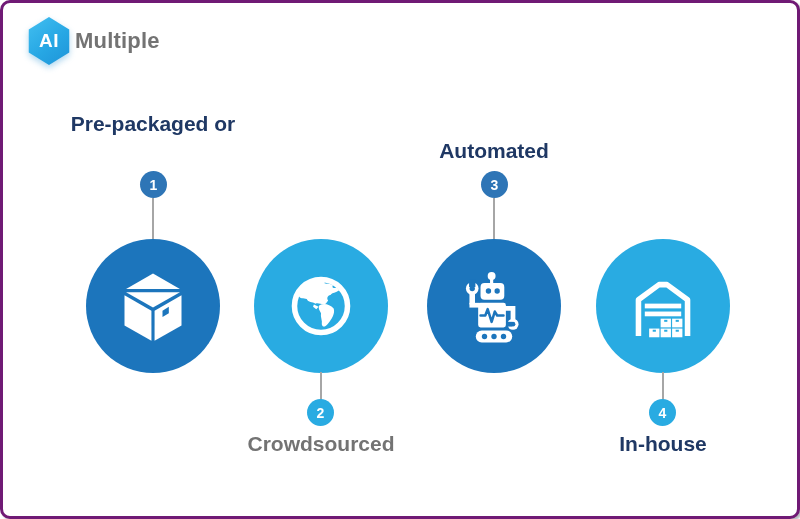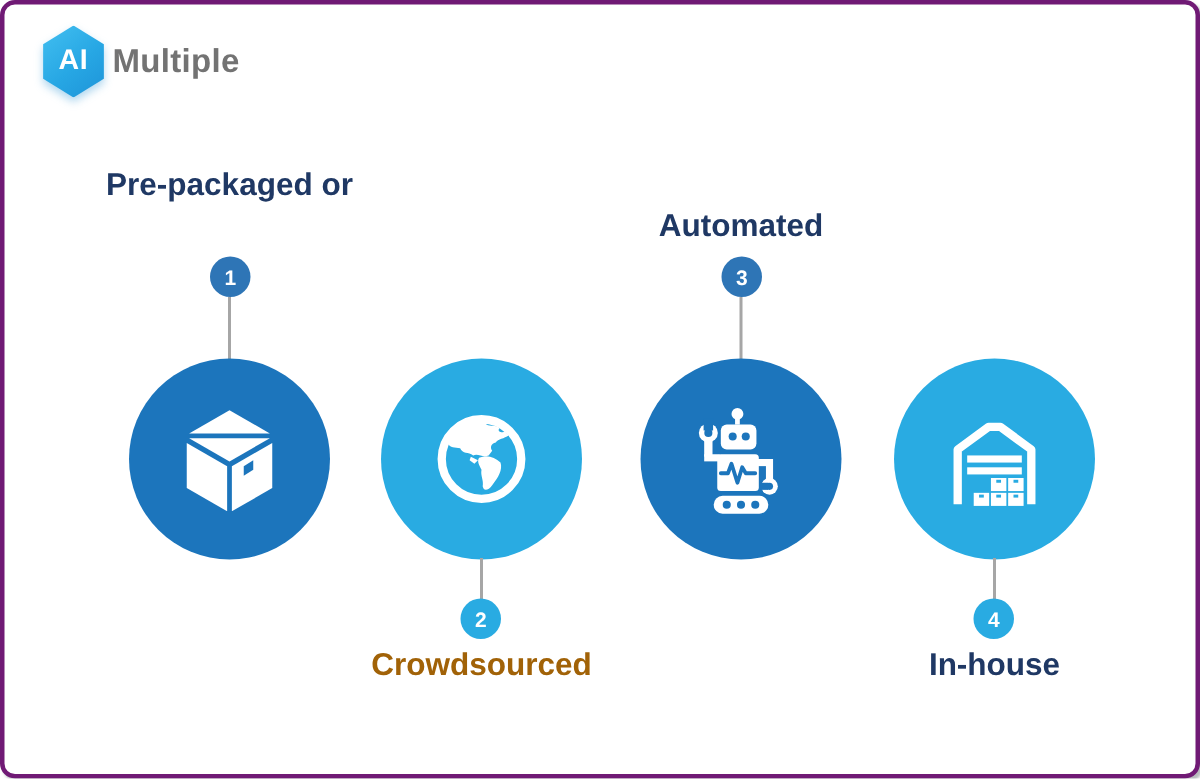--- a/index.html
+++ b/index.html
@@ -88,21 +88,21 @@
     <div class="circle circle-2" style="background-color: rgb(41, 171, 226); color: rgb(41, 171, 226);">
       <svg viewBox="0 0 96 96" fill="#ffffff" xmlns="http://www.w3.org/2000/svg">
         <circle cx="48" cy="48" r="33.5" fill="none" stroke="#ffffff" stroke-width="7"></circle>
         <path d="M20,35 C19,27 26,19 34,16 C40,13 49,13 54,16 L52,19 C56,21 60,19 63,22 C61,25 65,26 68,25 L71,28 C67,31 62,31 60,34 C56,35 55,38 57,41 L54,45 C49,47 45,43 41,45 C37,42 32,44 30,39 C26,38 21,39 20,35 Z"></path>
         <path d="M46,47 C52,44 59,46 64,51 C66,57 62,64 57,70 C54,74 50,76 49,71 C50,66 47,62 48,57 C46,53 44,50 46,47 Z"></path>
         <polygon points="39,46 45,49 42,52 38,49"></polygon>
       </svg>
     </div>
     <div class="line line-2" style="background-color: rgb(166, 166, 166);"></div>
     <div class="badge badge-2" style="background-color: rgb(41, 171, 226);">2</div>
-    <div class="label label-2" style="color: #a16207;">
+    <div class="label label-2" style="color: #737373;">
       <div>Crowdsourced</div>
     </div>
   </div>
 
   <div class="item">
     <div class="label label-3" style="color: rgb(31, 56, 100);">
       <div>Automated</div>
     </div>
     <div class="badge badge-3" style="background-color: rgb(46, 117, 182);">3</div>
     <div class="line line-3" style="background-color: rgb(166, 166, 166);"></div>

